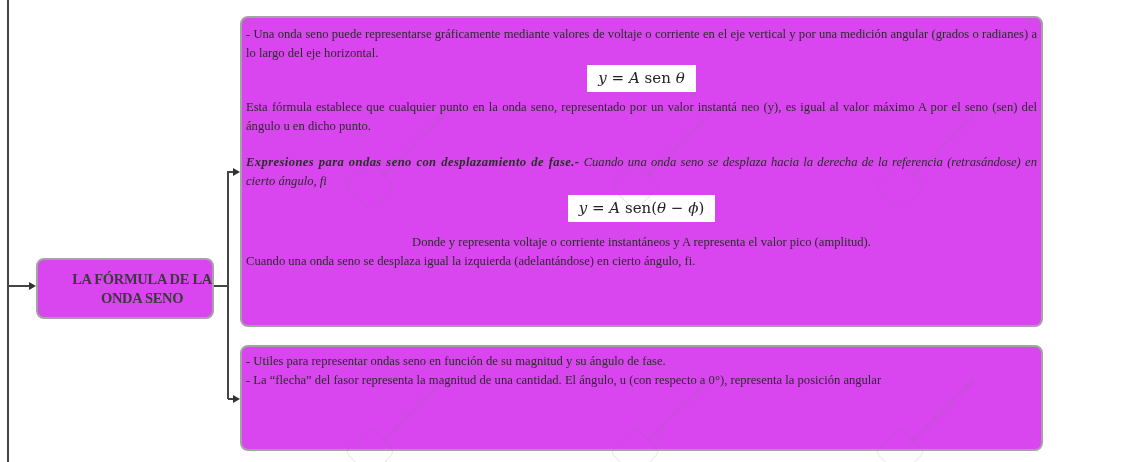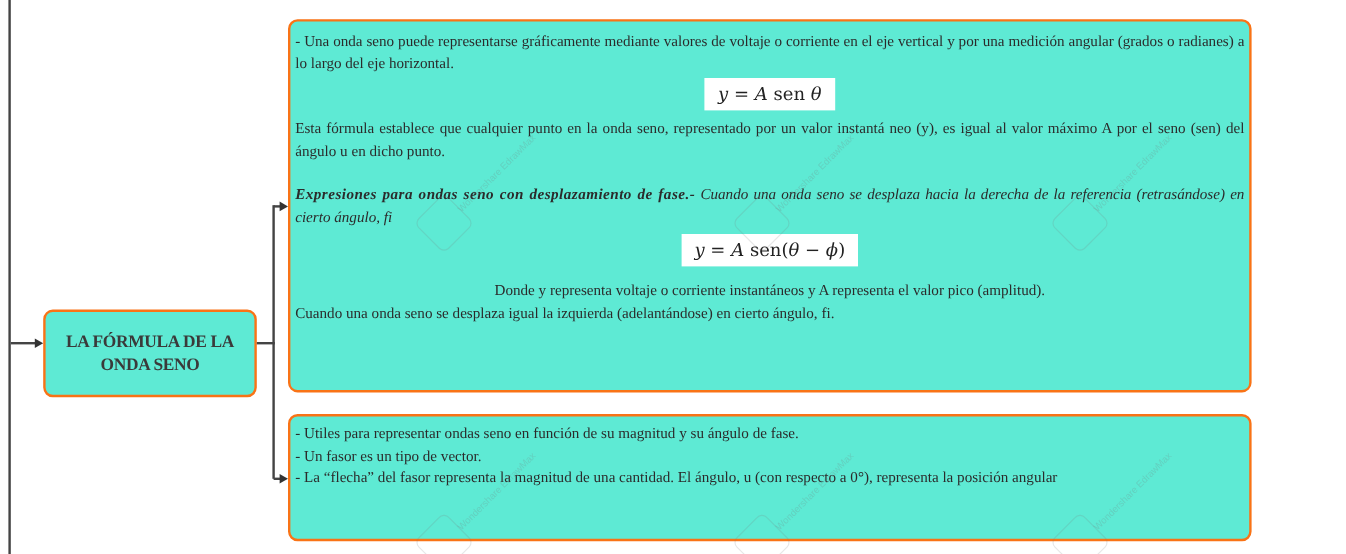--- a/index.html
+++ b/index.html
@@ -2,24 +2,24 @@
 <html><head>
 <meta charset="utf-8">
 <style>
   html, body { margin:0; padding:0; background:#ffffff; }
   body { width:1122px; height:462px; position:relative; overflow:hidden;
          font-family:"Liberation Serif", "DejaVu Serif", serif; color:#222; }
   .line { position:absolute; background:#444; }
   .arrowhead { position:absolute; width:0; height:0;
                border-top:4px solid transparent; border-bottom:4px solid transparent;
                border-left:7px solid #333; }
-  .node { position:absolute; background:#5eead4; border:2px solid #f97316;
+  .node { position:absolute; background:#d946ef; border:2px solid #a3a3a3;
           border-radius:8px; box-sizing:border-box; }
-  .main-node { left:36px; top:258px; width:178px; height:73px;
-               display:flex; align-items:center; justify-content:center; text-align:center;
+  .main-node { left:36px; top:258px; width:178px; height:61px;
+               display:flex; align-items:center; justify-content:flex-end; text-align:center;
                font-weight:bold; font-size:14.5px; line-height:19px; color:#3a3a3a; letter-spacing:-0.3px; }
   .box1 { left:240px; top:16px; width:803px; height:311px; padding:7px 4px 0 4px; }
   .box2 { left:240px; top:345px; width:803px; height:106px; padding:5px 4px 0 4px; }
   .p { font-size:12.6px; line-height:19px; margin:0; text-align:justify; color:#2b2b2b; }
   .formula-wrap { display:flex; justify-content:center; margin:4px; }
   .formula { background:#ffffff; font-family:"DejaVu Serif", "Liberation Serif", serif;
              font-size:15px; padding:3px 11px 4px 11px; color:#222; line-height:20px; }
   .formula i { font-style:italic; }
   .b { font-weight:bold; letter-spacing:0.4px; }
   .list-line { font-size:12.6px; line-height:18.5px; margin:0; color:#2b2b2b; white-space:nowrap; }
@@ -72,21 +72,20 @@
       <span>−</span>
       <i>ϕ</i><span>)</span>
     </div>
   </div>
   <p class="p" style="margin-top:11px; text-align:center;">Donde y representa voltaje o corriente instantáneos y A representa el valor pico (amplitud).</p>
   <p class="p" style="text-align:left;">Cuando una onda seno se desplaza igual la izquierda (adelantándose) en cierto ángulo, fi.</p>
 </div>
 
 <div class="node box2">
   <p class="list-line">- Utiles para representar ondas seno en función de su magnitud y su ángulo de fase.</p>
-  <p class="list-line">- Un fasor es un tipo de vector.</p>
   <p class="list-line">- La “flecha” del fasor representa la magnitud de una cantidad. El ángulo, u (con respecto a 0°), representa la posición angular</p>
 </div>
 
 <div class="watermark" style="left:352px; top:168px;"></div>
 <div class="watermark" style="left:617px; top:168px;"></div>
 <div class="watermark" style="left:882px; top:168px;"></div>
 <div class="watermark" style="left:352px; top:434px;"></div>
 <div class="watermark" style="left:617px; top:434px;"></div>
 <div class="watermark" style="left:882px; top:434px;"></div>
 <div class="wm-text" style="left:370px; top:140px;">Wondershare EdrawMax</div>

